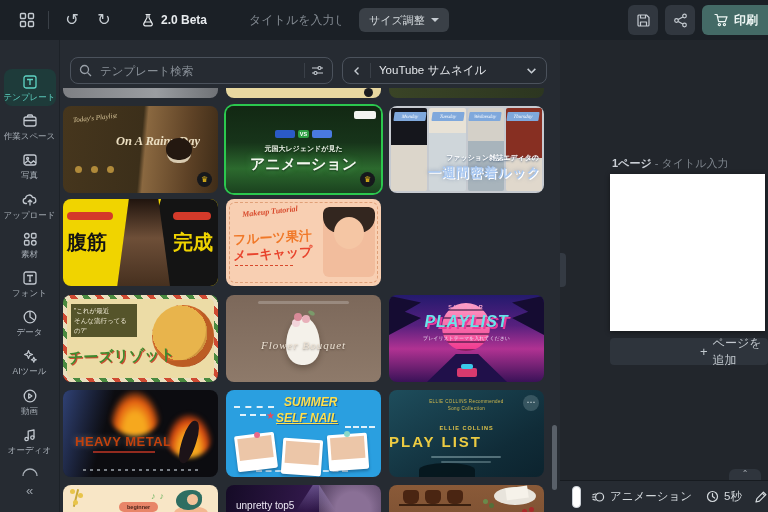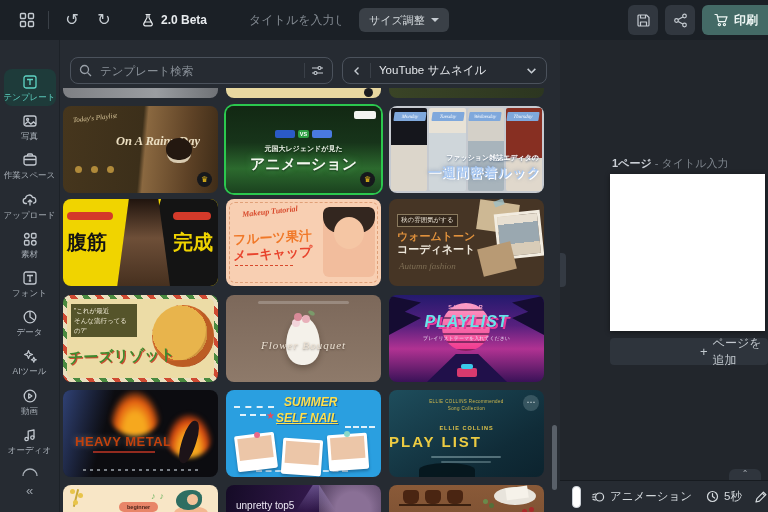--- a/index.html
+++ b/index.html
@@ -336,32 +336,32 @@
   <div class="sidebar">
     <div class="nav-item active">
       <svg width="16" height="16" viewBox="0 0 16 16" fill="none" stroke-width="1.3">
         <rect x="2" y="2" width="12" height="12" rx="2"></rect>
           <path d="M5 5.5h6M8 5.5V11"></path>
       </svg>
       <span class="lbl">テンプレート</span>
     </div>
     <div class="nav-item">
       <svg width="16" height="16" viewBox="0 0 16 16" fill="none" stroke-width="1.3">
+        <rect x="2" y="4" width="12" height="9" rx="2"></rect>
+          <path d="M5.5 4V3a1 1 0 0 1 1-1h3a1 1 0 0 1 1 1v1M2 7.5h12"></path>
+      </svg>
+      <span class="lbl">作業スペース</span>
+    </div>
+    <div class="nav-item">
+      <svg width="16" height="16" viewBox="0 0 16 16" fill="none" stroke-width="1.3">
         <rect x="2" y="3" width="12" height="10" rx="2"></rect>
           <circle cx="5.6" cy="6.4" r="1"></circle>
         <path d="M2.5 11.5l3.4-3 3 2.6 2.6-2.2 2.5 2.2"></path>
       </svg>
       <span class="lbl">写真</span>
-    </div>
-    <div class="nav-item">
-      <svg width="16" height="16" viewBox="0 0 16 16" fill="none" stroke-width="1.3">
-        <rect x="2" y="4" width="12" height="9" rx="2"></rect>
-          <path d="M5.5 4V3a1 1 0 0 1 1-1h3a1 1 0 0 1 1 1v1M2 7.5h12"></path>
-      </svg>
-      <span class="lbl">作業スペース</span>
     </div>
     <div class="nav-item">
       <svg width="16" height="16" viewBox="0 0 16 16" fill="none" stroke-width="1.3" stroke-linecap="round" stroke-linejoin="round">
         <path d="M4.5 11.5H4a2.6 2.6 0 0 1-.4-5.2 3.6 3.6 0 0 1 7-.8 2.9 2.9 0 0 1 1 5.7"></path>
         <path d="M8 13V8.2M6.2 9.8L8 8l1.8 1.8"></path>
       </svg>
       <span class="lbl">アップロード</span>
     </div>
     <div class="nav-item">
       <svg width="16" height="16" viewBox="0 0 16 16" fill="none" stroke-width="1.3">
@@ -498,30 +498,20 @@
     </div>
     <div class="tile c2 r2 t-makeup">
       <div class="abs mk-script">Makeup Tutorial</div>
       <div class="abs mk-l1">フルーツ果汁</div>
       <div class="abs mk-l2">メーキャップ</div>
       <div class="abs mk-wave"></div>
       <div class="abs mk-photo">
         <div class="mk-hair"></div>
           <div class="mk-face"></div>
       </div>
-    </div>
-    <div class="tile c3 r2 t-autumn">
-      <div class="abs au-p1"></div>
-      <div class="abs au-p2"></div>
-      <div class="abs au-p3"></div>
-      <div class="abs au-tape"></div>
-      <div class="abs au-kicker">秋の雰囲気がする</div>
-      <div class="abs au-l1">ウォームトーン</div>
-      <div class="abs au-l2">コーディネート</div>
-      <div class="abs au-script">Autumn fashion</div>
     </div>
 
     <div class="tile c1 r3 t-cheese">
       <div class="ch-inner"></div>
       <div class="abs ch-pizza"></div>
       <div class="abs ch-kicker">
         <span>"これが最近</span><br><span>そんな流行ってるの?"</span>
       </div>
       <div class="abs ch-title">チーズリゾット</div>
     </div>

